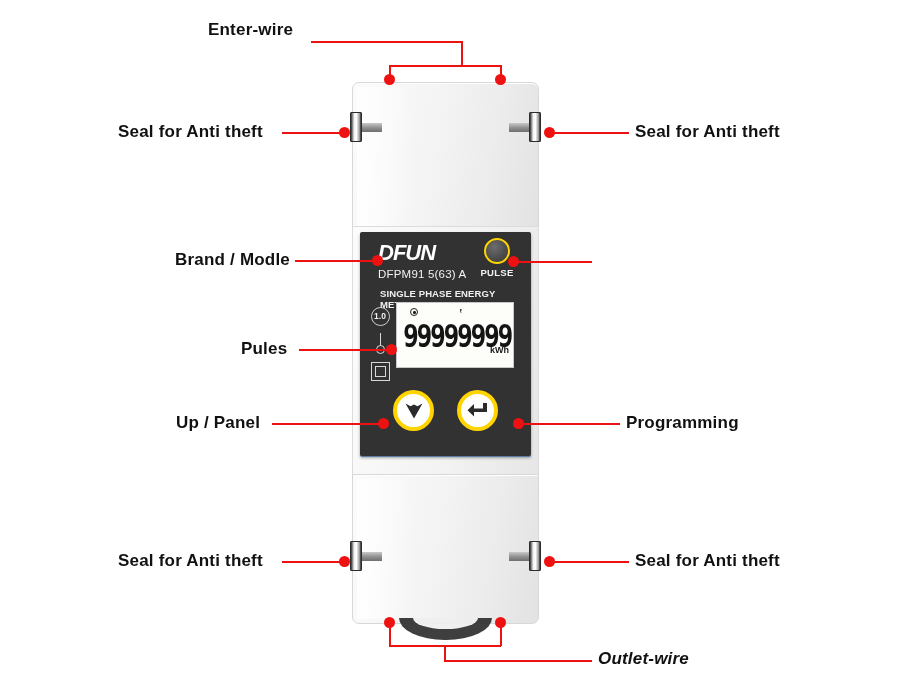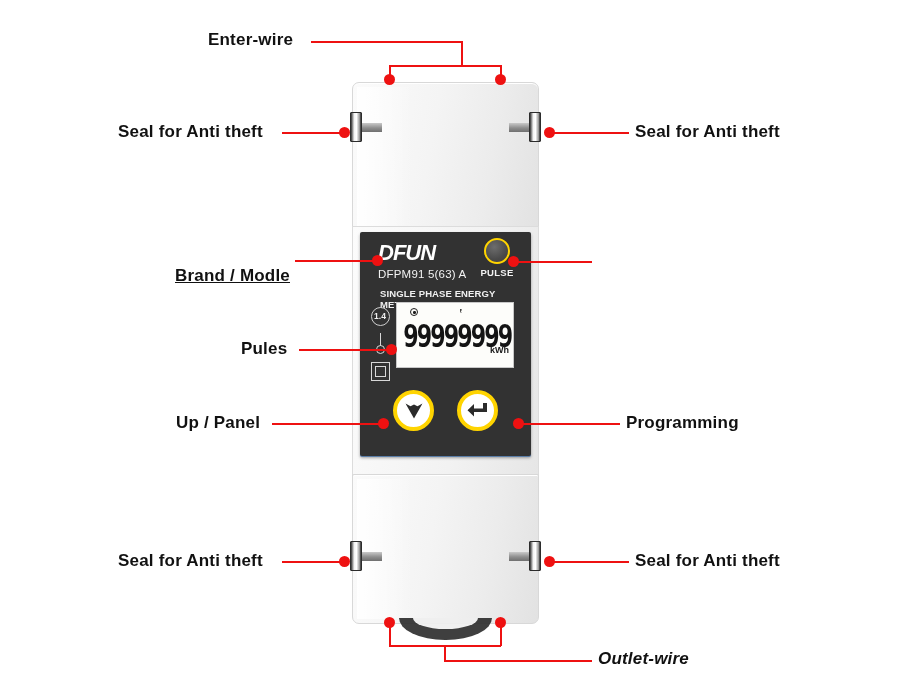--- a/index.html
+++ b/index.html
@@ -377,21 +377,21 @@
       <div id="brand">DFUN</div>
       <div id="model-line">DFPM91  5(63) A</div>
       <div id="subtitle-line">SINGLE PHASE ENERGY METER</div>
 
       <div id="pulse-wrap">
         <div id="pulse-led"></div>
         <div id="pulse-text">PULSE</div>
       </div>
 
       <div id="symbols">
-        <div class="sym sym-accuracy">1.4</div>
+        <div class="sym sym-accuracy">1.0</div>
         <div class="sym sym-pin">
             <i></i>
             <b></b>
           </div>
         <div class="sym sym-class2">
             <span></span>
           </div>
       </div>
 
       <div id="lcd">
@@ -427,38 +427,38 @@
         <div class="cap"></div>
       </div>
     <div class="seal right-seal" style="right:-4px; top:459px;">
         <div class="bar"></div>
         <div class="cap"></div>
       </div>
   </div>
 
   <div id="din-clip"></div>
 
-  <div class="callout-label" style="left:208px; top:31px;text-align:right;">Enter-wire</div>
+  <div class="callout-label" style="left:208px; top:21px;text-align:right;">Enter-wire</div>
   <div class="lead lead-h" style="left:311px; top:41px;  width:151px;"></div>
   <div class="lead lead-v" style="left:461px; top:41px;  height:25px;"></div>
   <div class="lead lead-h" style="left:389px; top:65px;  width:112px;"></div>
   <div class="lead lead-v" style="left:389px; top:65px;  height:15px;"></div>
   <div class="lead lead-v" style="left:500px; top:65px;  height:15px;"></div>
   <div class="dot" style="left:384px; top:74px;"></div>
   <div class="dot" style="left:495px; top:74px;"></div>
 
   <div class="callout-label" style="left:118px; top:123px;">Seal for Anti theft</div>
   <div class="lead lead-h" style="left:282px; top:132px; width:60px;"></div>
   <div class="dot" style="left:339px; top:127px;"></div>
 
   <div class="callout-label" style="left:635px; top:123px;">Seal for Anti theft</div>
   <div class="lead lead-h" style="left:551px; top:132px; width:78px;"></div>
   <div class="dot" style="left:544px; top:127px;"></div>
 
-  <div class="callout-label" style="left:175px; top:267px;text-decoration:underline;">Brand / Modle</div>
+  <div class="callout-label" style="left:175px; top:251px;">Brand / Modle</div>
   <div class="lead lead-h" style="left:295px; top:260px; width:80px;"></div>
   <div class="dot" style="left:372px; top:255px;"></div>
 
   <div class="lead lead-h" style="left:513px; top:261px; width:79px;"></div>
   <div class="dot" style="left:508px; top:256px;"></div>
 
   <div class="callout-label" style="left:241px; top:340px;">Pules</div>
   <div class="lead lead-h" style="left:299px; top:349px; width:90px;"></div>
   <div class="dot" style="left:386px; top:344px;"></div>
 

